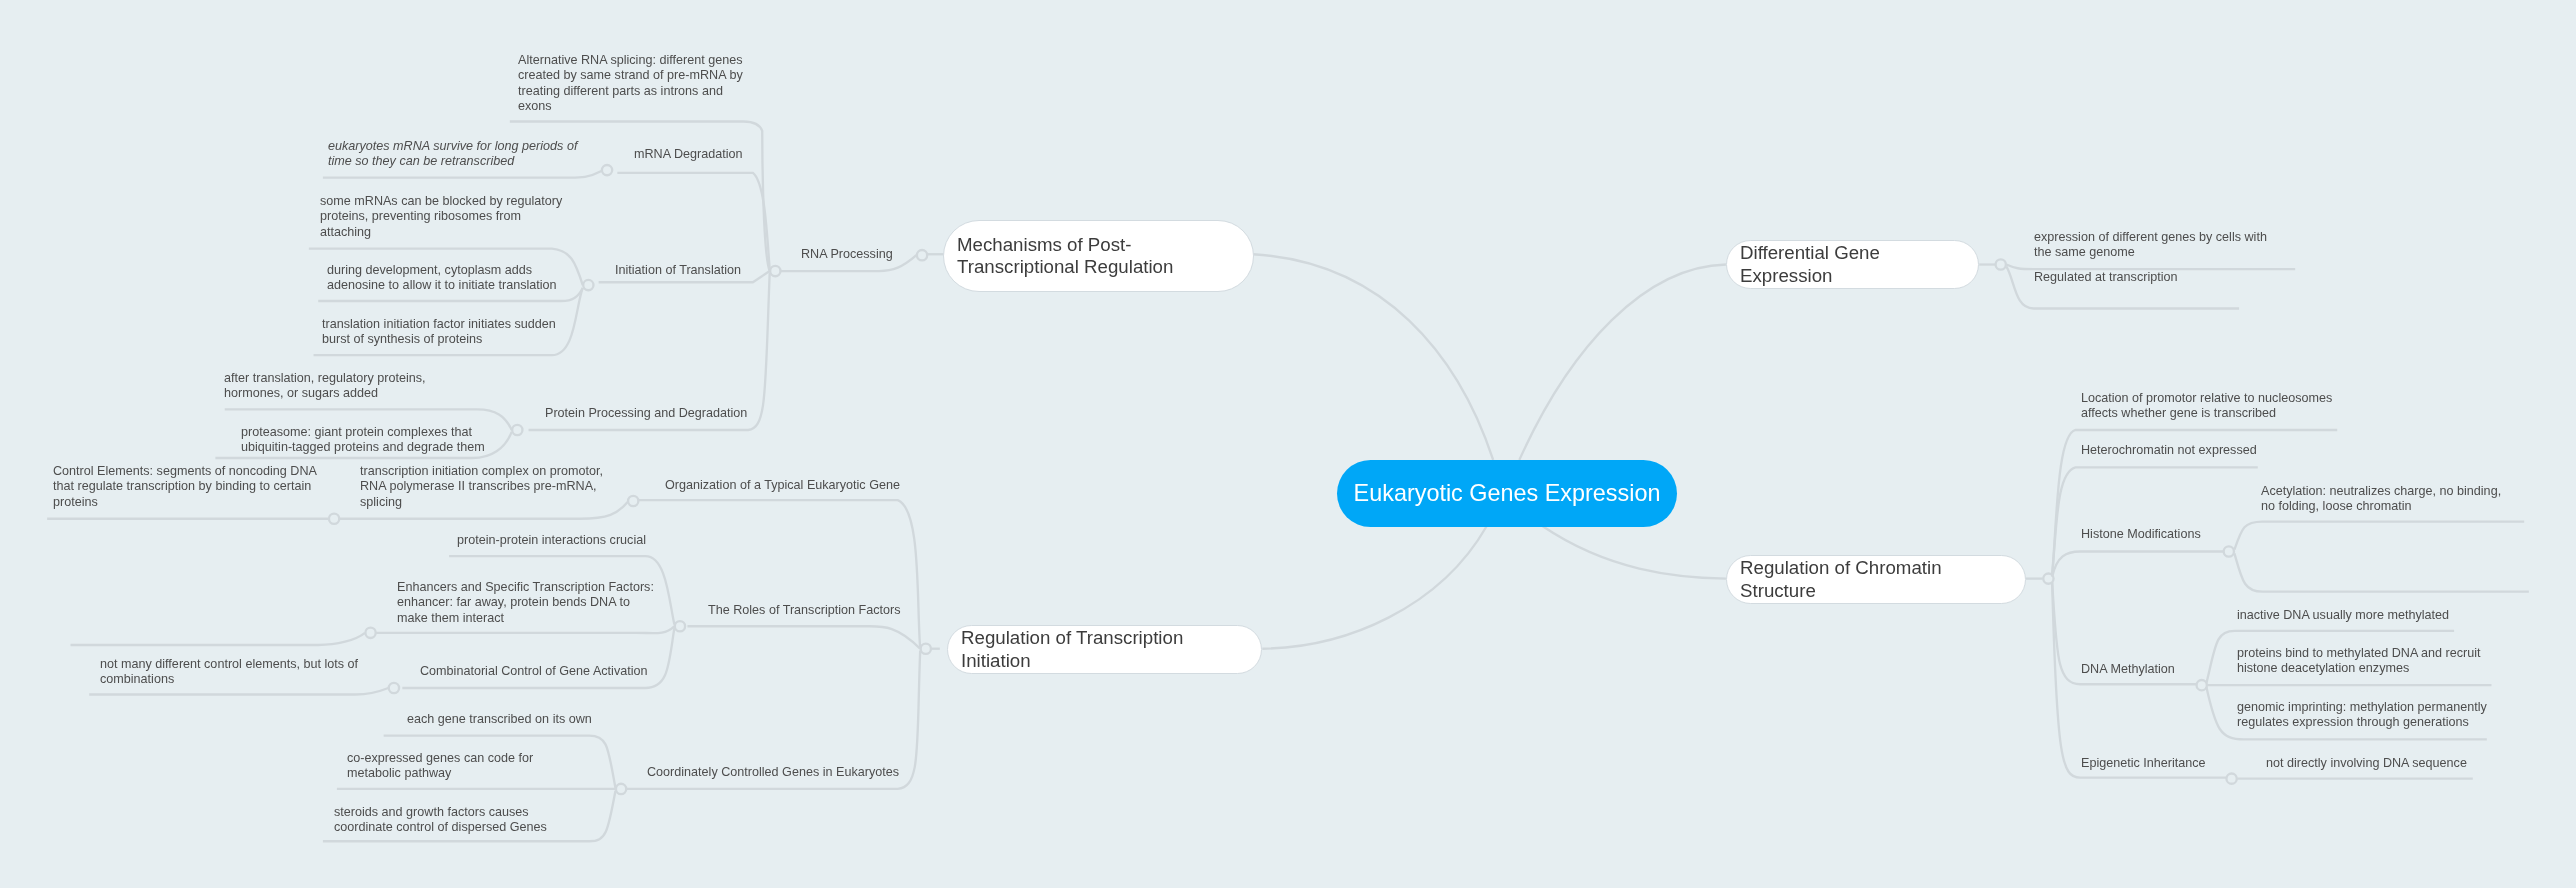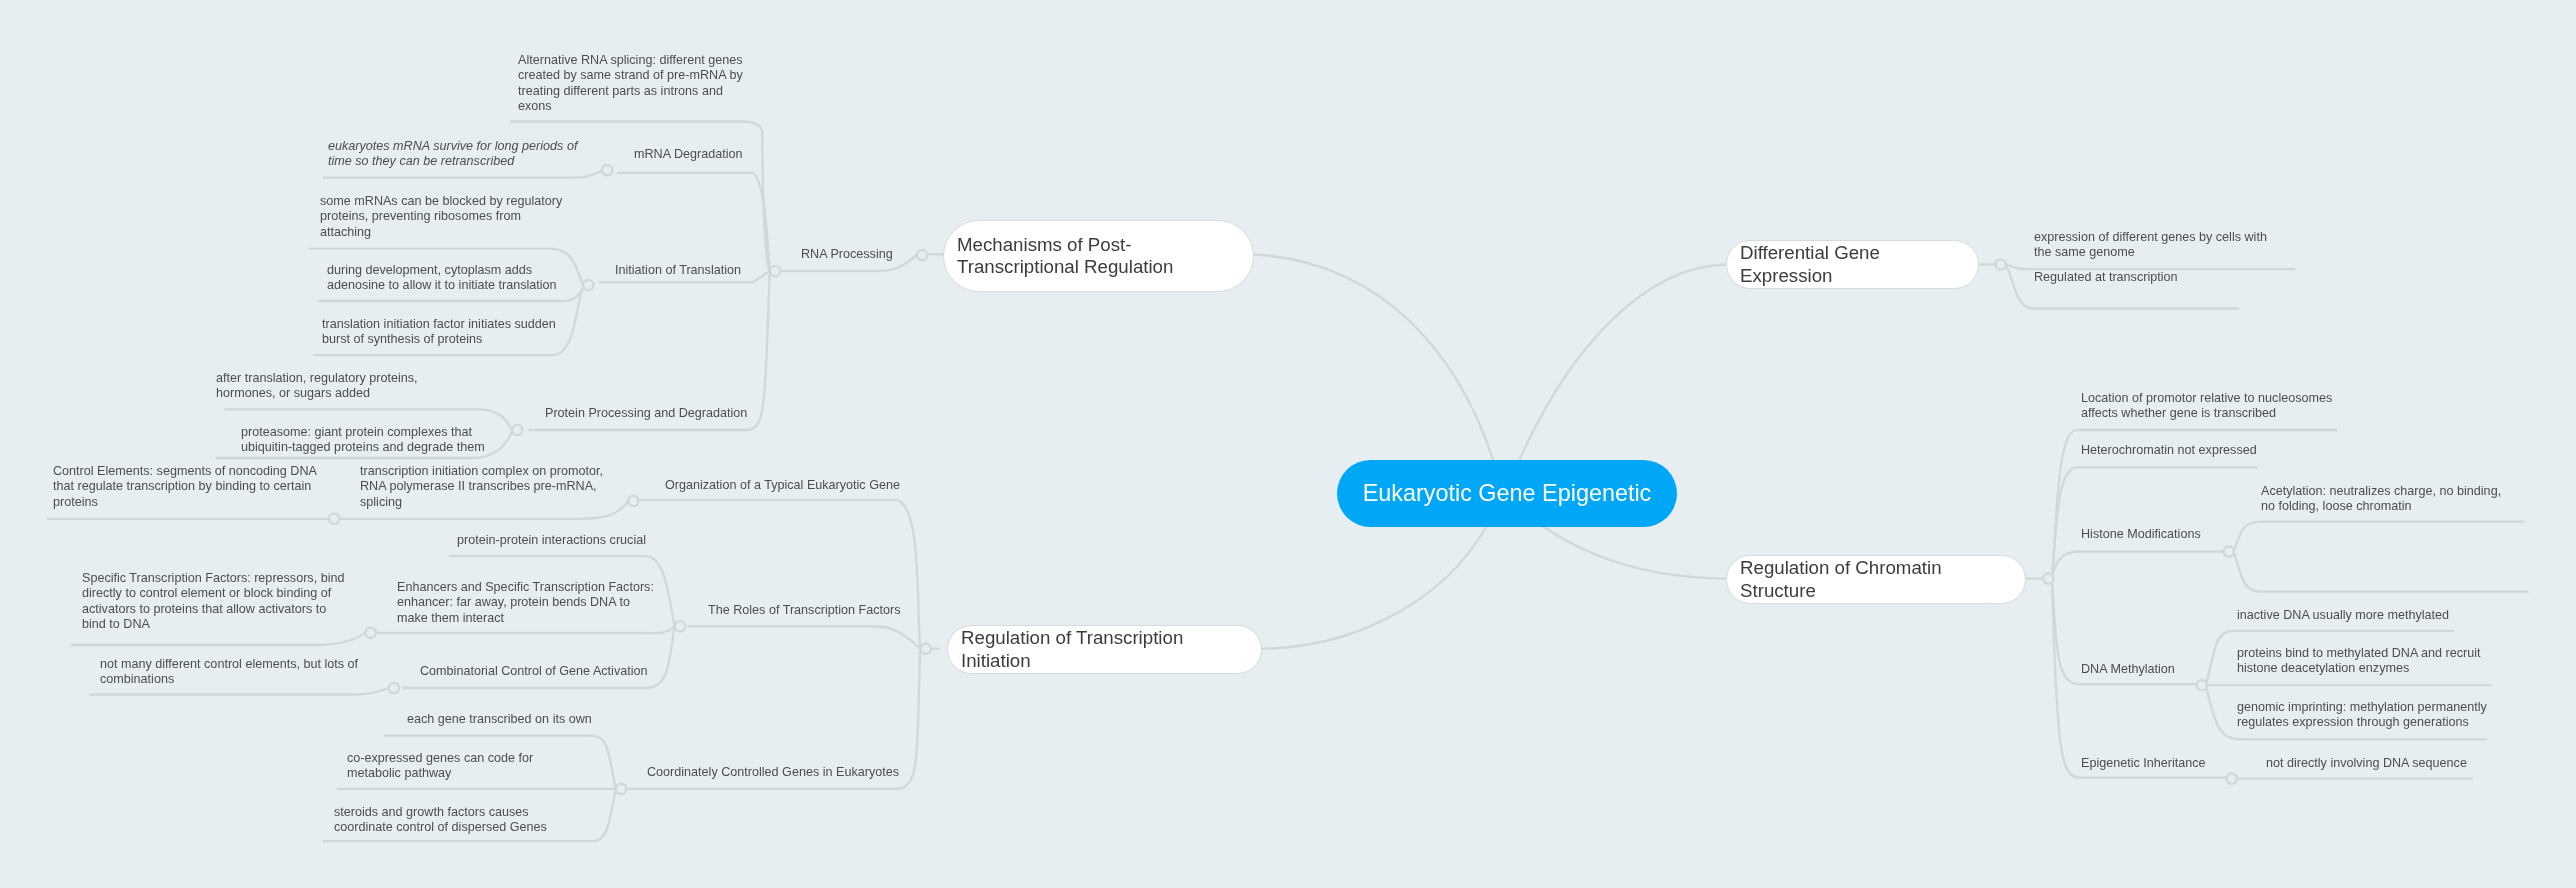--- a/index.html
+++ b/index.html
@@ -106,46 +106,45 @@
     <path d="M2195,623 C2200,700 2200,732 2225,732 L2350,732"></path>
     <circle cx="2355" cy="733" r="5.5" fill="#e6eef1"></circle>
     <path d="M2360,731 C2370,690 2370,675 2390,675 L2625,675"></path>
     <path d="M2360,733 L2665,733"></path>
     <path d="M2360,735 C2370,780 2375,791 2400,791 L2660,791"></path>
     <path d="M2195,623 C2200,810 2205,832 2225,832 L2382,832"></path>
     <circle cx="2387" cy="833" r="5.5" fill="#e6eef1"></circle>
     <path d="M2393,833 L2645,833"></path>
   </svg>
 
-  <div class="root" style="left:1337px;top:460px;width:340px;height:67px;">Eukaryotic Gene Epigenetic</div>
+  <div class="root" style="left:1337px;top:460px;width:340px;height:67px;">Eukaryotic Genes Expression</div>
 
   <div class="node" style="left:943px;top:220px;width:311px;height:72px;">Mechanisms of Post-Transcriptional Regulation</div>
   <div class="node" style="left:947px;top:625px;width:315px;height:49px;">Regulation of Transcription Initiation</div>
   <div class="node" style="left:1726px;top:240px;width:253px;height:49px;">Differential Gene Expression</div>
   <div class="node" style="left:1726px;top:555px;width:300px;height:49px;">Regulation of Chromatin Structure</div>
 
   <div class="lbl" style="left:801px;top:247px;">RNA Processing</div>
   <div class="lbl" style="left:518px;top:53px;width:234px;">Alternative RNA splicing: different genes created by same strand of pre-mRNA by treating different parts as introns and exons</div>
   <div class="lbl" style="left:634px;top:147px;">mRNA Degradation</div>
   <div class="lbl" style="left:328px;top:139px;width:252px;font-style:italic;">eukaryotes mRNA survive for long periods of time so they can be retranscribed</div>
   <div class="lbl" style="left:615px;top:263px;">Initiation of Translation</div>
   <div class="lbl" style="left:320px;top:194px;width:243px;">some mRNAs can be blocked by regulatory proteins, preventing ribosomes from attaching</div>
   <div class="lbl" style="left:327px;top:263px;width:243px;">during development, cytoplasm adds adenosine to allow it to initiate translation</div>
   <div class="lbl" style="left:322px;top:317px;width:243px;">translation initiation factor initiates sudden burst of synthesis of proteins</div>
   <div class="lbl" style="left:545px;top:406px;">Protein Processing and Degradation</div>
-  <div class="lbl" style="left:216px;top:371px;width:262px;">after translation, regulatory proteins, hormones, or sugars added</div>
+  <div class="lbl" style="left:224px;top:371px;width:262px;">after translation, regulatory proteins, hormones, or sugars added</div>
   <div class="lbl" style="left:241px;top:425px;width:252px;">proteasome: giant protein complexes that ubiquitin-tagged proteins and degrade them</div>
 
   <div class="lbl" style="left:665px;top:478px;">Organization of a Typical Eukaryotic Gene</div>
   <div class="lbl" style="left:360px;top:464px;width:252px;">transcription initiation complex on promotor, RNA polymerase II transcribes pre-mRNA, splicing</div>
   <div class="lbl" style="left:53px;top:464px;width:271px;">Control Elements: segments of noncoding DNA that regulate transcription by binding to certain proteins</div>
   <div class="lbl" style="left:708px;top:603px;">The Roles of Transcription Factors</div>
   <div class="lbl" style="left:457px;top:533px;">protein-protein interactions crucial</div>
   <div class="lbl" style="left:397px;top:580px;width:262px;">Enhancers and Specific Transcription Factors: enhancer: far away, protein bends DNA to make them interact</div>
-  <div class="lbl" style="left:82px;top:571px;width:271px;">Specific Transcription Factors: repressors, bind directly to control element or block binding of activators to proteins that allow activators to bind to DNA</div>
   <div class="lbl" style="left:420px;top:664px;">Combinatorial Control of Gene Activation</div>
   <div class="lbl" style="left:100px;top:657px;width:271px;">not many different control elements, but lots of combinations</div>
   <div class="lbl" style="left:647px;top:765px;">Coordinately Controlled Genes in Eukaryotes</div>
   <div class="lbl" style="left:407px;top:712px;">each gene transcribed on its own</div>
   <div class="lbl" style="left:347px;top:751px;width:243px;">co-expressed genes can code for metabolic pathway</div>
   <div class="lbl" style="left:334px;top:805px;width:252px;">steroids and growth factors causes coordinate control of dispersed Genes</div>
 
   <div class="lbl" style="left:2034px;top:230px;width:234px;">expression of different genes by cells with the same genome</div>
   <div class="lbl" style="left:2034px;top:270px;">Regulated at transcription</div>
 

